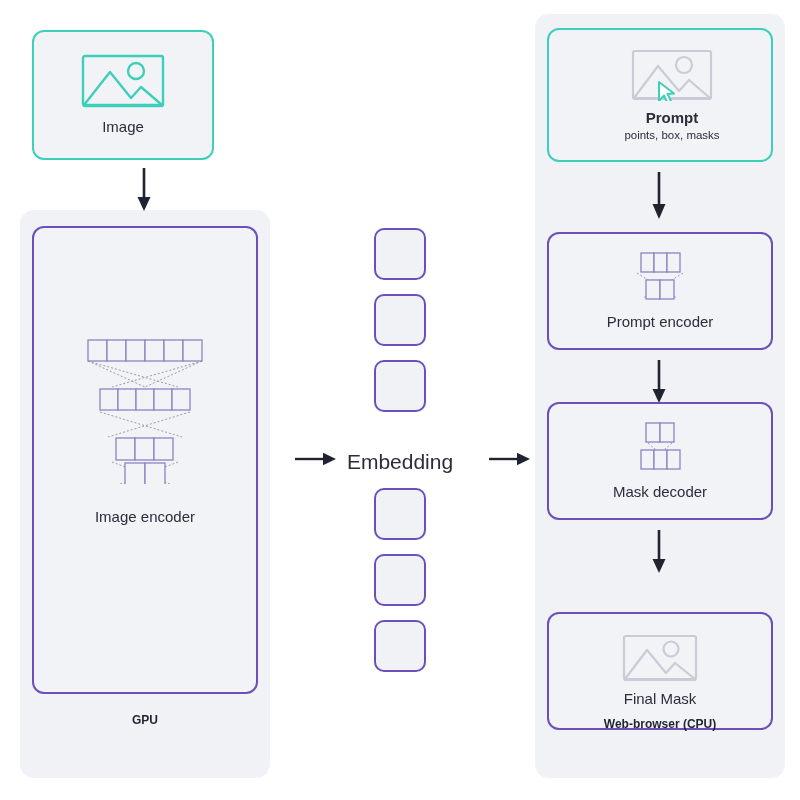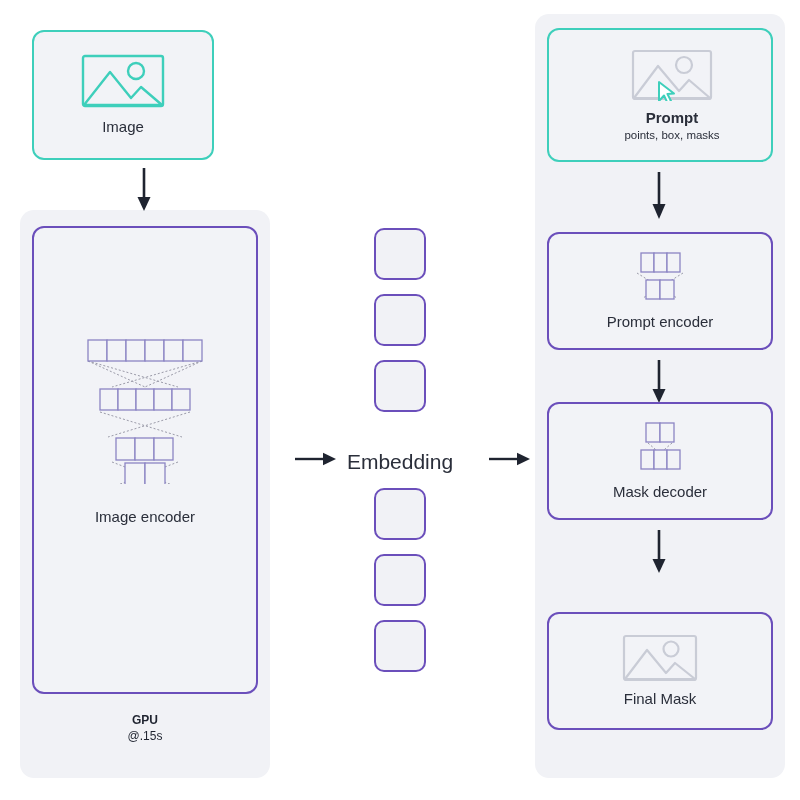--- a/index.html
+++ b/index.html
@@ -168,21 +168,20 @@
           <rect x="55" y="129" width="20" height="22"></rect>
             <rect x="75" y="129" width="20" height="22"></rect>
         </g>
       </svg>
     </span>
     <div class="card-label" style="margin-top:24px;">Image encoder</div>
   </div>
 
   <div class="footnote" id="gpu-foot">
     <div class="bold">GPU</div>
-    <div>@.15s</div>
   </div>
 
   <span class="h-arrow" id="arrow-left-embed">
     <svg width="42" height="18" viewBox="0 0 42 18">
       <line x1="0" y1="9" x2="30" y2="9" stroke="#1f2430" stroke-width="2.4"></line>
       <path d="M41 9 L28 2.8 L28 15.2 Z" fill="#1f2430"></path>
     </svg>
   </span>
 
   <div id="embed-top">
@@ -289,15 +288,16 @@
       <svg class="icon-img" width="76" height="48" viewBox="0 0 76 48">
         <rect x="2" y="2" width="72" height="44" rx="2" fill="none" stroke="#c9ccd6" stroke-width="2.2"></rect>
         <circle cx="49" cy="15" r="7.5" fill="none" stroke="#c9ccd6" stroke-width="2.2"></circle>
         <path d="M3 45 L25 16 L44 39 L53 29 L73 45 Z" fill="none" stroke="#c9ccd6" stroke-width="2.2" stroke-linejoin="round"></path>
       </svg>
     </span>
     <div class="card-label" style="margin-top:8px;">Final Mask</div>
   </div>
 
   <div class="footnote" id="cpu-foot">
+    <div class="bold">Web-browser (CPU)</div>
   </div>
 
 </div>
 
 </body></html>

